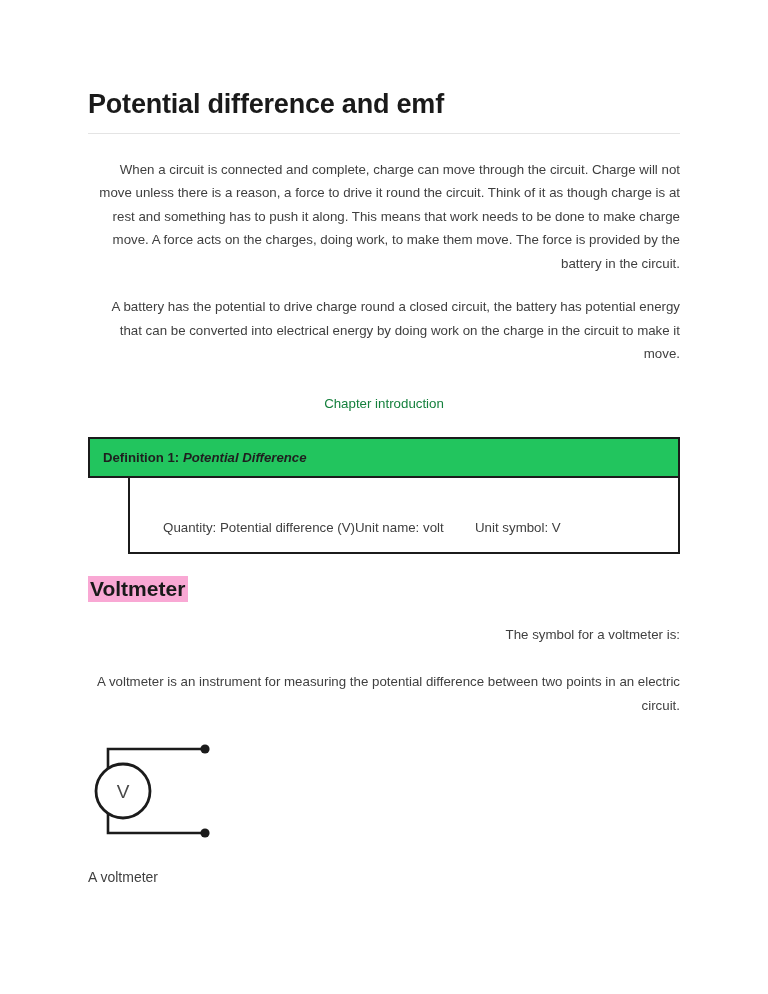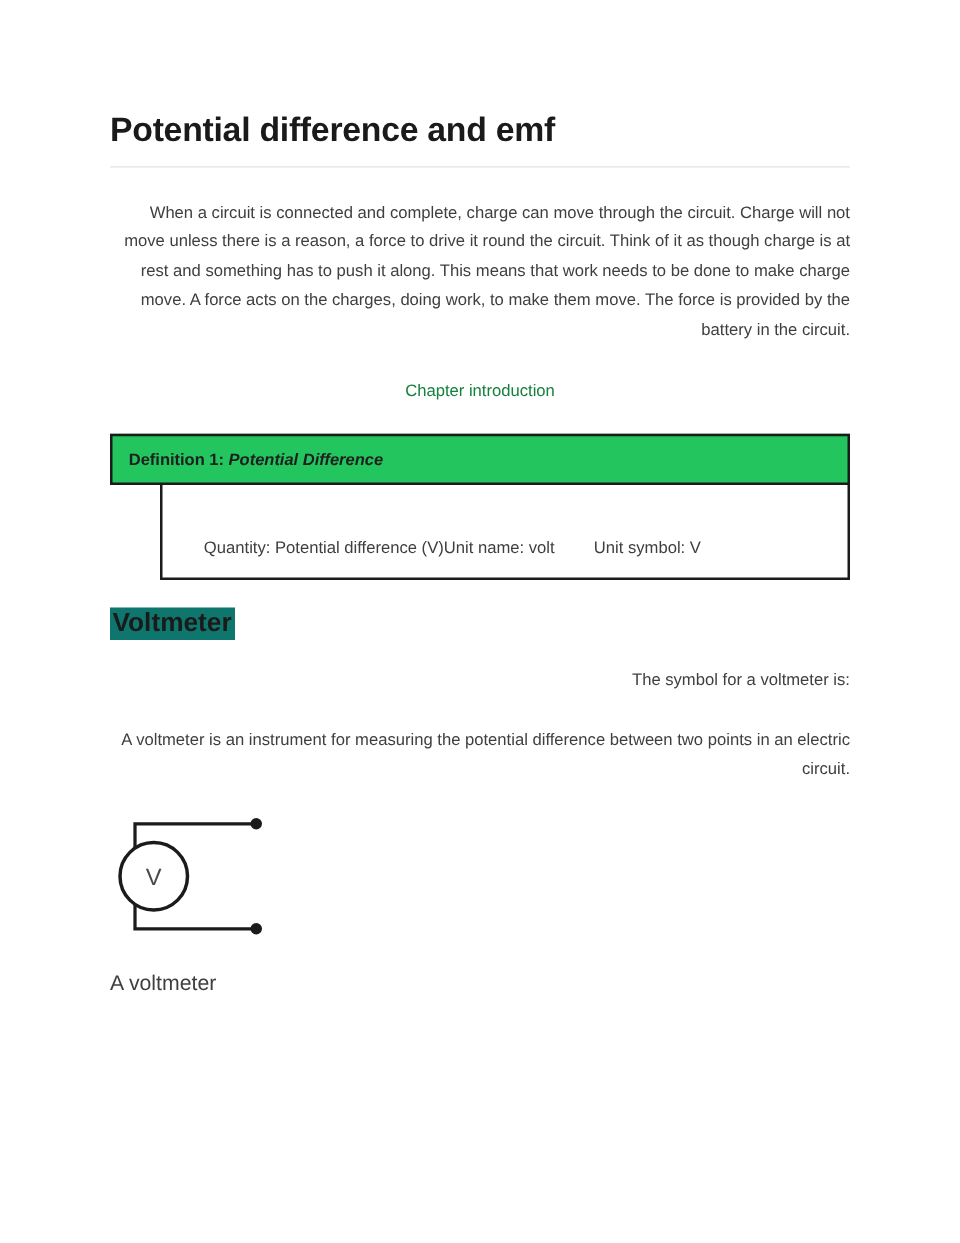--- a/index.html
+++ b/index.html
@@ -135,53 +135,54 @@
 
   
   .section-heading {
     margin: 0;
     padding-top: 22px;
   }
   .section-heading-text {
     font-size: 21px;
     font-weight: bold;
     color: #1a1a1a;
-    background: #0f766e;
+    background: #f9a8d4;
     line-height: 1.25;
     display: inline;
     padding: 1px 3px 2px 2px;
   }
 
   .para.voltmeter-intro { margin-top: 24px; }
   .para.symbol-line { margin-top: 20px; }
 
   
   .figure-voltmeter {
     margin-top: 18px;
     width: 160px;
     height: 112px;
     position: relative;
   }
   .figure-caption {
     margin-top: 20px;
-    font-size: 17px;
+    font-size: 14px;
     line-height: 20px;
     color: #3f3f3f;
   }
 </style>
 </head>
 <body>
 
 <div class="page">
   <div class="content">
 
     <h1 class="doc-title">Potential difference and emf</h1>
     <div class="title-rule"></div>
 
     <p class="para first">When a circuit is connected and complete, charge can move through the circuit. Charge will not move unless there is a reason, a force to drive it round the circuit. Think of it as though charge is at rest and something has to push it along. This means that work needs to be done to make charge move. A force acts on the charges, doing work, to make them move. The force is provided by the battery in the circuit.</p>
+    <p class="para second">A battery has the potential to drive charge round a closed circuit, the battery has potential energy that can be converted into electrical energy by doing work on the charge in the circuit to make it move.</p>
 
     <div class="chapter-caption">Chapter introduction</div>
 
     <div class="definition-block">
       <div class="definition-header">
         <span class="definition-header-text"><span>Definition 1:</span> <span class="em">Potential Difference</span></span>
       </div>
       <div class="definition-body">
         <div class="def-units-row">
           <span class="col-quantity">Quantity: Potential difference (V)</span>

